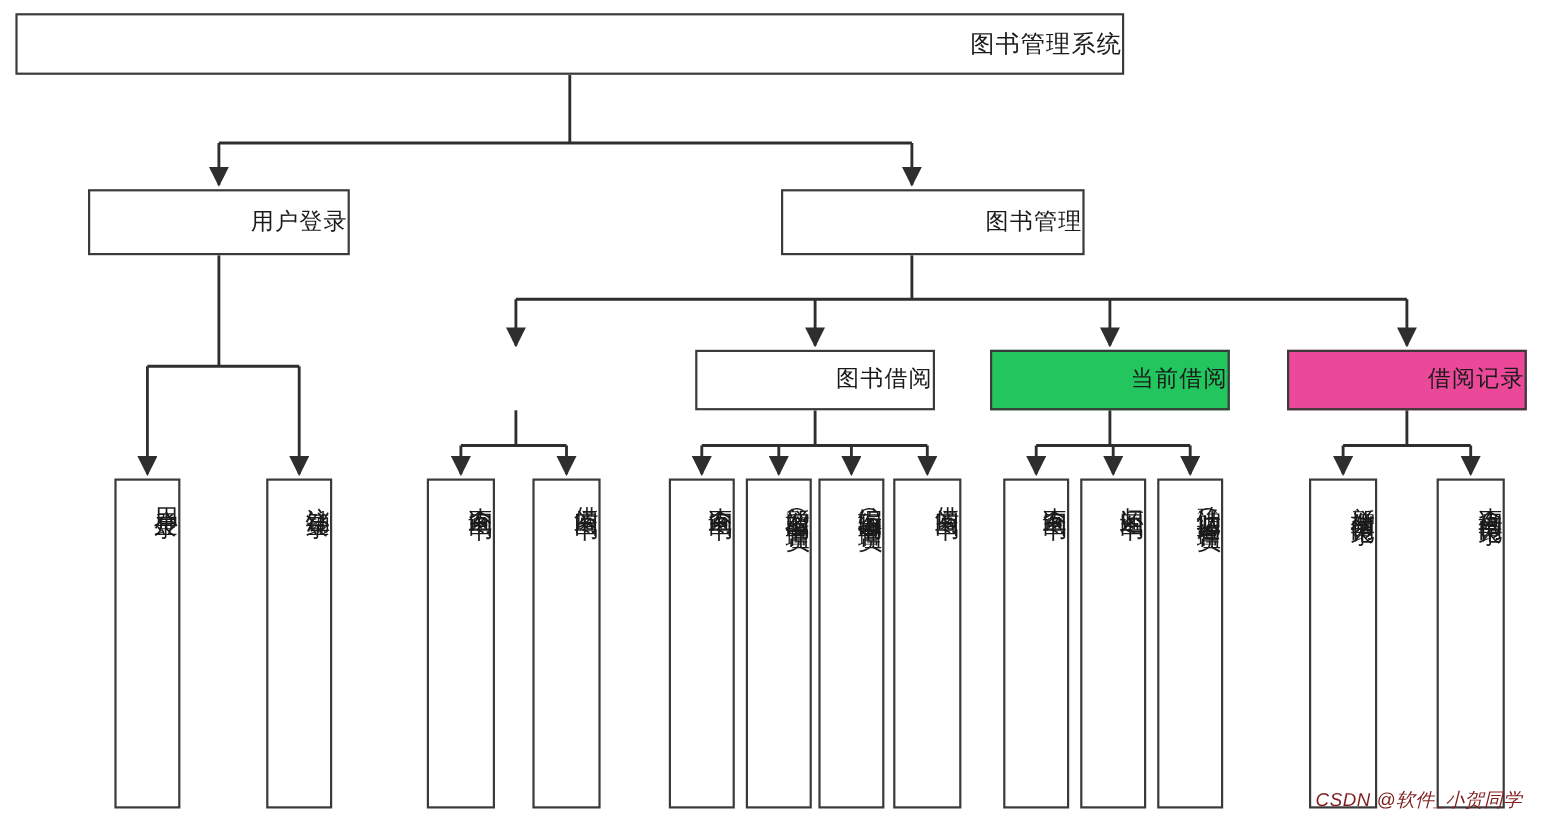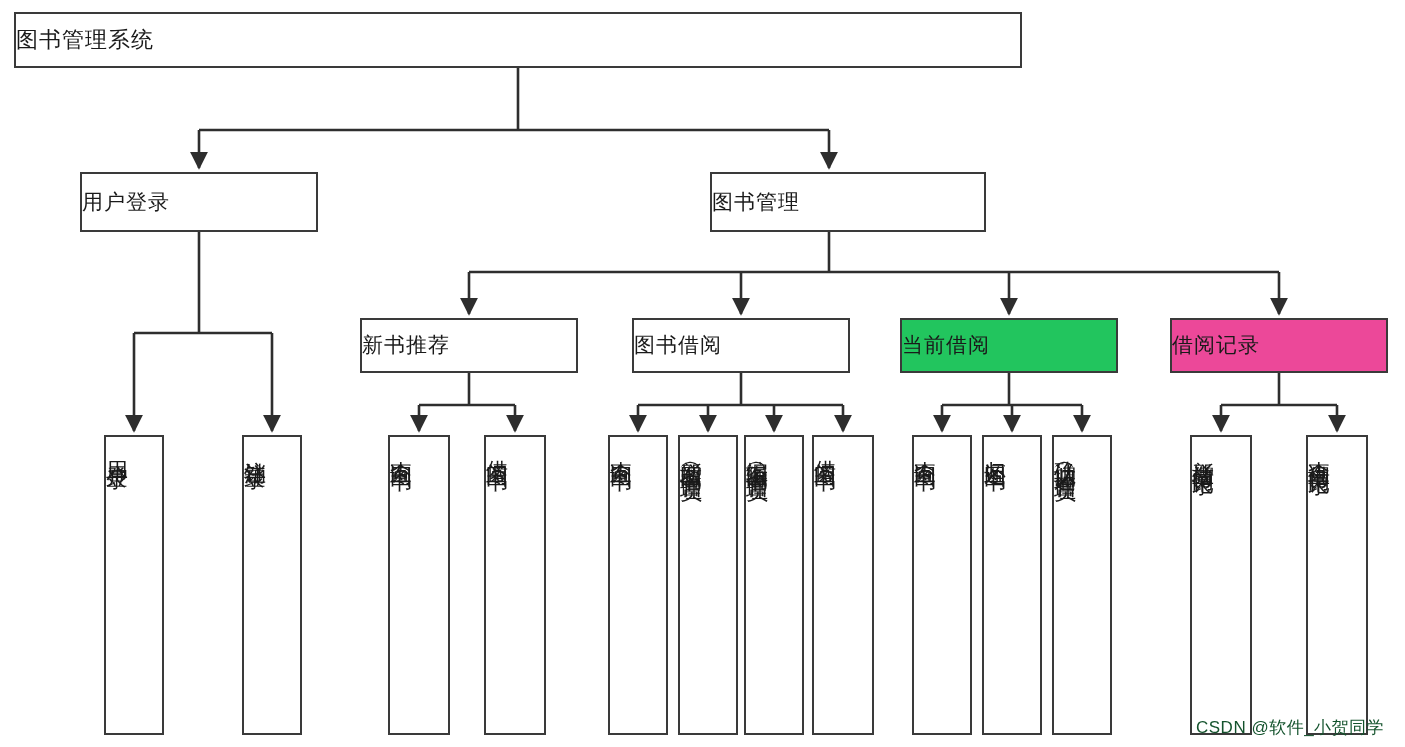--- a/index.html
+++ b/index.html
@@ -26,21 +26,21 @@
     height: 747px;
     pointer-events: none;
   }
   .node {
     position: absolute;
     box-sizing: border-box;
     background: #ffffff;
     border: 2px solid #3a3a3a;
     display: flex;
     align-items: center;
-    justify-content: flex-start;
+    justify-content: flex-end;
     color: #1a1a1a;
   }
   .node .label {
     display: block;
     text-align: center;
     line-height: 1.18;
   }
   
   .node.horiz .label {
     font-size: 21px;
@@ -134,23 +134,20 @@
     <span class="label">图书管理系统</span>
   </div>
 
   <div class="node horiz" style="left: 80px; top: 172px; width: 238px; height: 60px; border-color: rgb(58, 58, 58); background: rgb(255, 255, 255); color: rgb(26, 26, 26);">
     <span class="label">用户登录</span>
   </div>
   <div class="node horiz" style="left: 710px; top: 172px; width: 276px; height: 60px; border-color: rgb(58, 58, 58); background: rgb(255, 255, 255); color: rgb(26, 26, 26);">
     <span class="label">图书管理</span>
   </div>
 
-  <div class="node horiz" style="left: 360px; top: 318px; width: 218px; height: 55px; border-color: rgb(58, 58, 58); background: rgb(255, 255, 255); color: rgb(26, 26, 26);">
-    <span class="label">新书推荐</span>
-  </div>
   <div class="node horiz" style="left: 632px; top: 318px; width: 218px; height: 55px; border-color: rgb(58, 58, 58); background: rgb(255, 255, 255); color: rgb(26, 26, 26);">
     <span class="label">图书借阅</span>
   </div>
   <div class="node horiz" style="left: 900px; top: 318px; width: 218px; height: 55px; border-color: rgb(58, 58, 58); background: #22c55e; color: rgb(26, 26, 26);">
     <span class="label">当前借阅</span>
   </div>
   <div class="node horiz" style="left: 1170px; top: 318px; width: 218px; height: 55px; border-color: rgb(58, 58, 58); background: #ec4899; color: rgb(26, 26, 26);">
     <span class="label">借阅记录</span>
   </div>
 
@@ -191,15 +188,15 @@
     <span class="label">确认归还（管理员）</span>
   </div>
 
   <div class="node vert" style="left: 1190px; top: 435px; width: 62px; height: 300px; border-color: rgb(58, 58, 58); background: rgb(255, 255, 255); color: rgb(26, 26, 26);">
     <span class="label">新增借阅记录</span>
   </div>
   <div class="node vert" style="left: 1306px; top: 435px; width: 62px; height: 300px; border-color: rgb(58, 58, 58); background: rgb(255, 255, 255); color: rgb(26, 26, 26);">
     <span class="label">查询借阅记录</span>
   </div>
 
-  <div class="watermark" style="left: 1196px; top: 716px; color: #14532d;">CSDN @软件_小贺同学</div>
+  <div class="watermark" style="left: 1196px; top: 716px; color: #7f1d1d; font-style: italic;">CSDN @软件_小贺同学</div>
 
 </div>
 
 </body></html>

